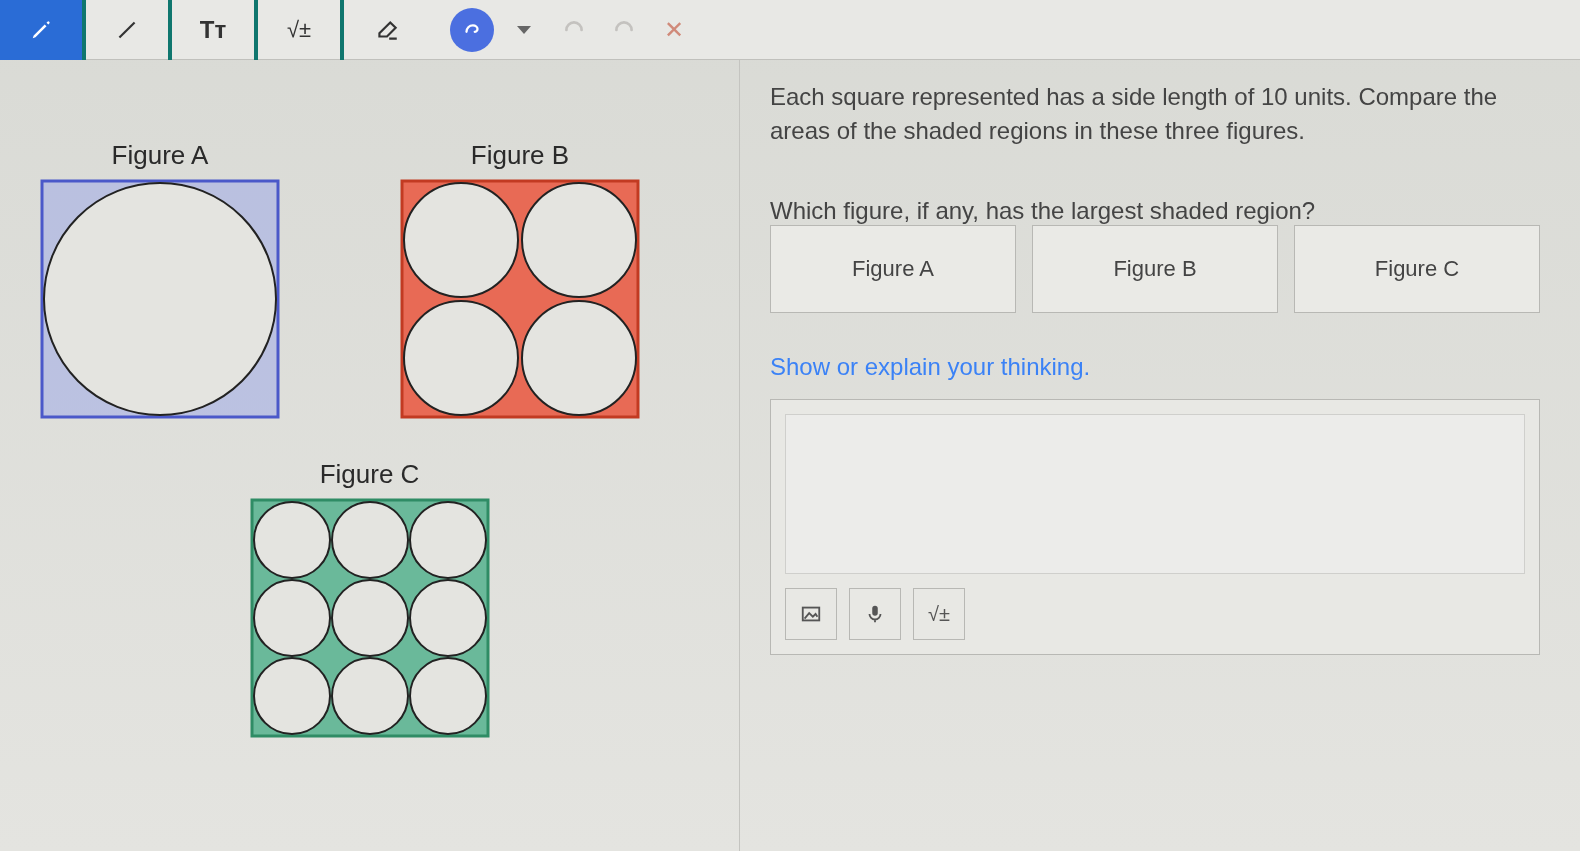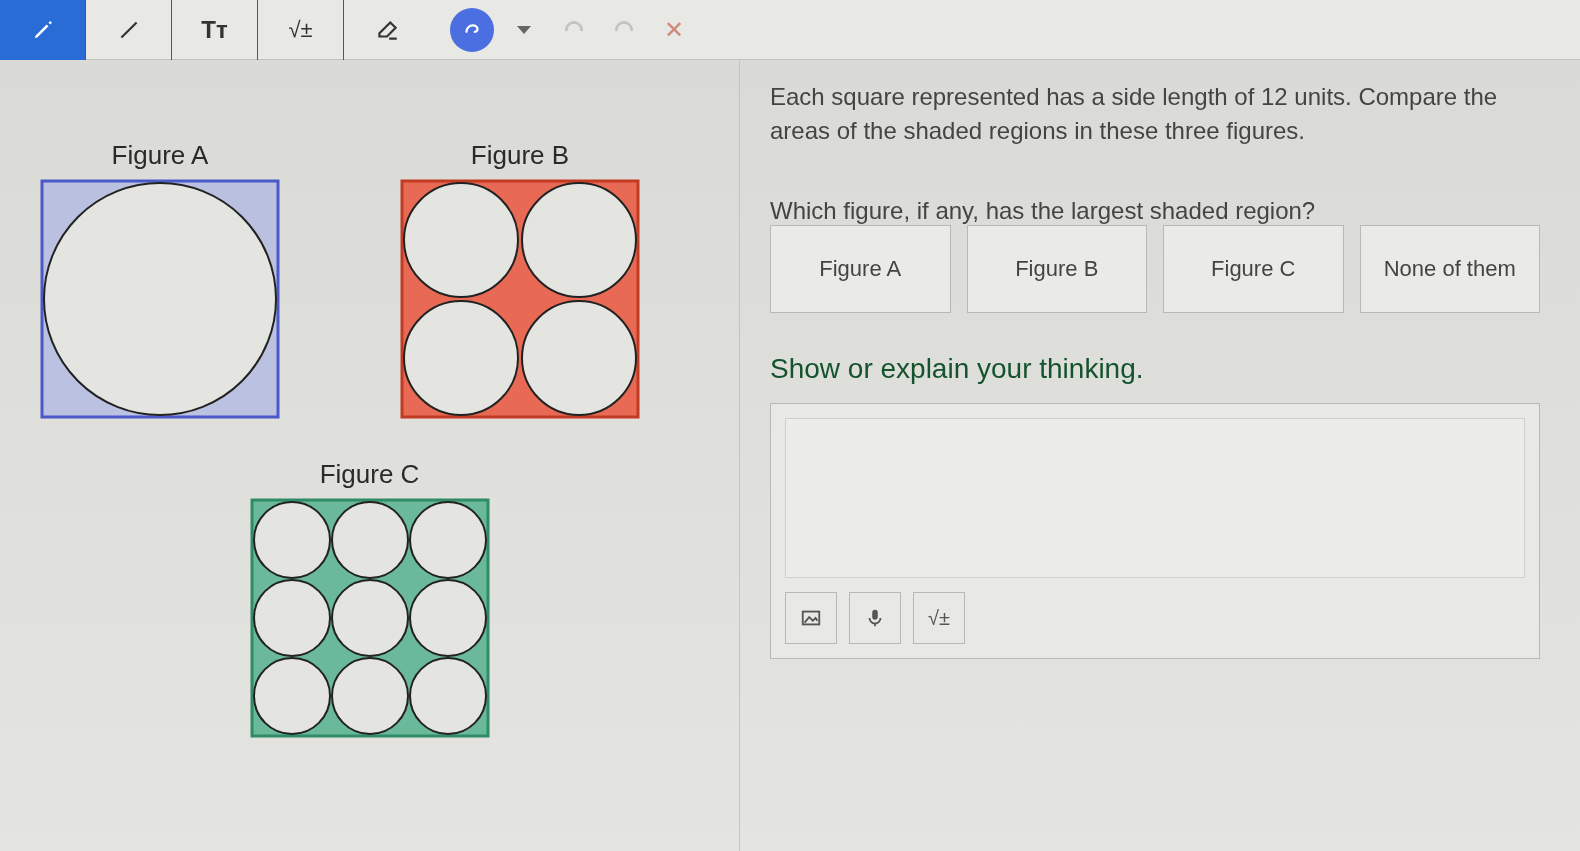--- a/index.html
+++ b/index.html
@@ -18,21 +18,21 @@
       background: #e8e8e5;
       border-bottom: 1px solid #c0c0bc;
       gap: 0;
     }
     .tool-btn {
       width: 86px;
       height: 60px;
       display: flex;
       align-items: center;
       justify-content: center;
-      border-right: 1px solid #0f766e;
+      border-right: 4px solid #0f766e;
       cursor: pointer;
       font-size: 22px;
       color: #333;
     }
     .tool-btn.active {
       background: #2a6cd6;
       color: #fff;
     }
     .tool-btn.last { border-right: none; }
     .color-btn {
@@ -115,22 +115,22 @@
       align-items: center;
       justify-content: center;
       font-size: 22px;
       color: #444;
       cursor: pointer;
       text-align: center;
       padding: 4px;
       line-height: 1.2;
     }
     .explain-label {
-      font-size: 28px;
-      color: #14532d;
+      font-size: 24px;
+      color: #3b82f6;
       margin-bottom: 18px;
     }
     .explain-box {
       border: 1px solid #b8b8b4;
       background: #e8e8e4;
       padding: 14px;
       min-height: 250px;
       display: flex;
       flex-direction: column;
     }
@@ -247,28 +247,27 @@
         <circle cx="120" cy="120" r="38" fill="#e4e4e0" stroke="#222" stroke-width="2"></circle>
         <circle cx="198" cy="120" r="38" fill="#e4e4e0" stroke="#222" stroke-width="2"></circle>
         <circle cx="42" cy="198" r="38" fill="#e4e4e0" stroke="#222" stroke-width="2"></circle>
         <circle cx="120" cy="198" r="38" fill="#e4e4e0" stroke="#222" stroke-width="2"></circle>
         <circle cx="198" cy="198" r="38" fill="#e4e4e0" stroke="#222" stroke-width="2"></circle>
       </svg>
     </div>
   </div>
 
   <div class="question-panel">
-    <div class="problem-text">Each square represented has a side length of 12 units. Compare the areas of the shaded regions in these three figures.</div>
+    <div class="problem-text">Each square represented has a side length of 10 units. Compare the areas of the shaded regions in these three figures.</div>
     <div class="question-sub">Which figure, if any, has the largest shaded region?</div>
 
     <div class="answer-row">
       <div class="answer-btn">Figure A</div>
       <div class="answer-btn">Figure B</div>
       <div class="answer-btn">Figure C</div>
-      <div class="answer-btn">None of them</div>
     </div>
 
     <div class="explain-label">Show or explain your thinking.</div>
 
     <div class="explain-box">
       <div class="explain-textarea"></div>
       <div class="explain-tools">
         <div class="explain-tool">
           <svg width="22" height="22" viewBox="0 0 24 24">
               <rect x="3" y="5" width="18" height="14" stroke="#555" stroke-width="2" fill="none"></rect>

